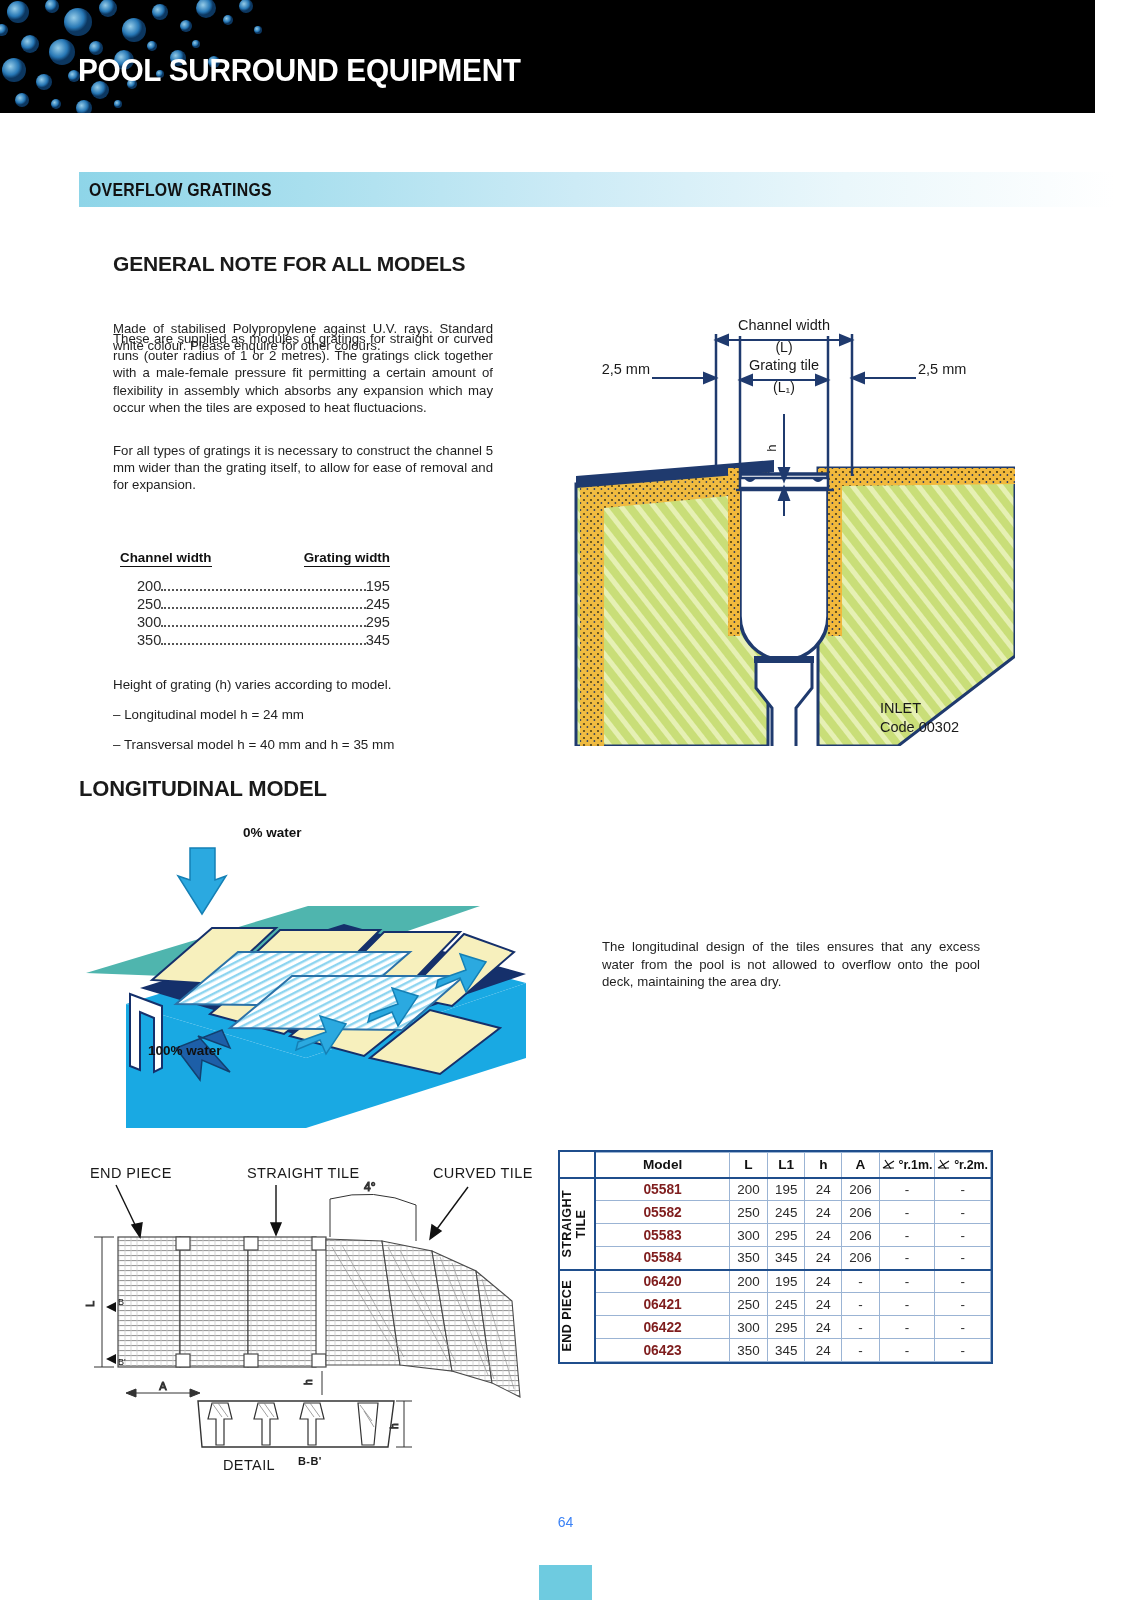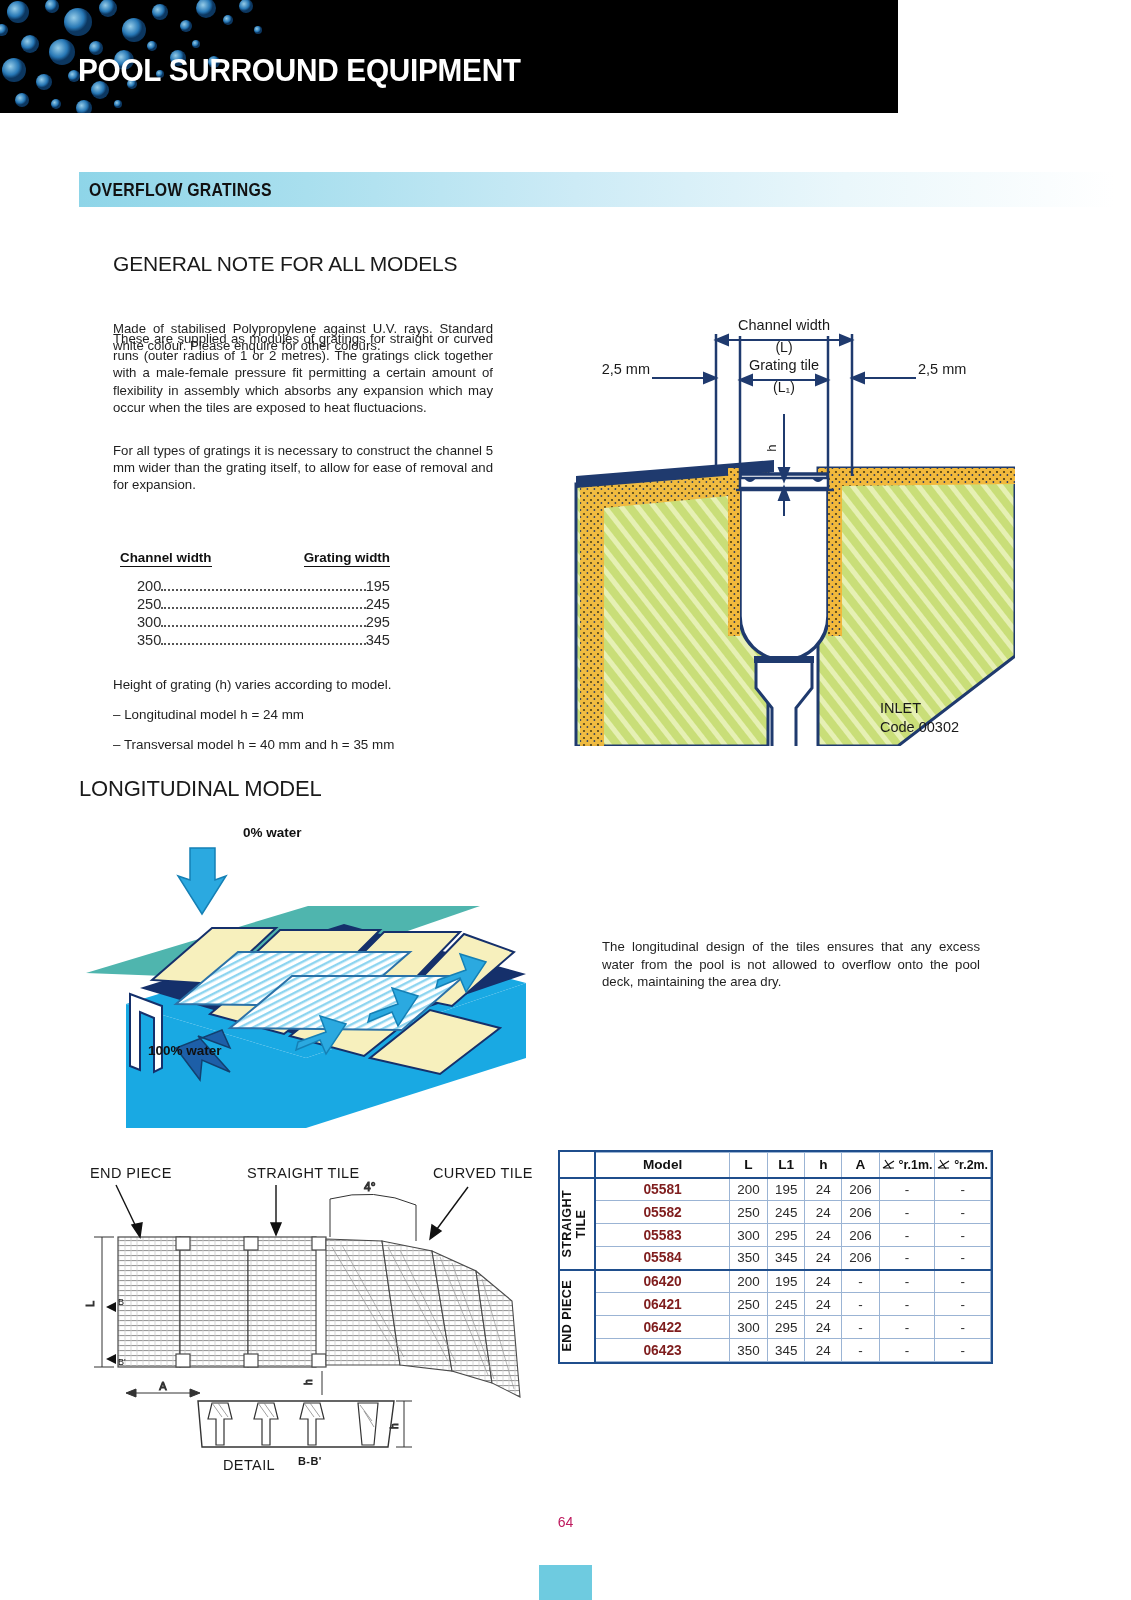--- a/index.html
+++ b/index.html
@@ -6,21 +6,21 @@
   html, body { width: 1131px; height: 1600px; }
   body {
     font-family: "Liberation Sans", sans-serif;
     background: #ffffff;
     position: relative;
     overflow: hidden;
   }
 
   
   .header {
-    position: absolute; left: 0; top: 0; width: 898px; height: 113px;
+    position: absolute; left: 0; top: 0; width: 1095px; height: 113px;
     background: #000000;
     overflow: hidden;
   }
   .bubbles { position: absolute; left: 0; top: 0; width: 430px; height: 113px; }
   .header-title {
     position: absolute; left: 78px; top: 52px;
     font-size: 32px; font-weight: bold; color: #ffffff;
     letter-spacing: -0.3px;
     font-stretch: condensed;
     transform: scaleX(0.93); transform-origin: left center;
@@ -56,21 +56,21 @@
   .banner-text {
     position: absolute; left: 10px; top: 8px;
     font-size: 18px; font-weight: bold; color: #111;
     font-stretch: condensed; transform: scaleX(0.88); transform-origin: left center;
     letter-spacing: 0.3px;
   }
 
   
   .h2 {
     position: absolute;
-    font-size: 21px; font-weight: normal; color: #1a1a1a;
+    font-size: 21px; font-weight: bold; color: #1a1a1a;
     letter-spacing: -0.2px;
   }
   #gen-note-title { left: 113px; top: 252px; }
   #longitudinal-title { left: 79px; top: 776px; font-size: 22px; }
 
   .para {
     position: absolute; width: 380px;
     font-size: 13.2px; line-height: 17.2px; color: #1f1f1f;
     text-align: justify; text-justify: inter-word;
   }
@@ -156,21 +156,21 @@
   .spec tr.hdr th { border-bottom: 2.2px solid #1f4e8c; height: 25px; }
   .spec tr.sep td, .spec tr.sep th { border-top: 2.2px solid #1f4e8c; }
   .c-model { width: 150px; }
   .c-num   { width: 40px; }
   .c-rad   { width: 59px; }
   .angle-h { font-size: 12.4px; white-space: nowrap; }
 
   
   .pg-num {
     position: absolute; left: 0; top: 1514px; width: 1131px;
-    text-align: center; font-size: 14px; color: #be185d;
+    text-align: center; font-size: 14px; color: #3b82f6;
   }
   .pg-tab {
     position: absolute; left: 539px; top: 1565px; width: 53px; height: 35px;
     background: #6ecbe0;
   }
 </style>
 </head>
 <body>
 
 <div class="header">

